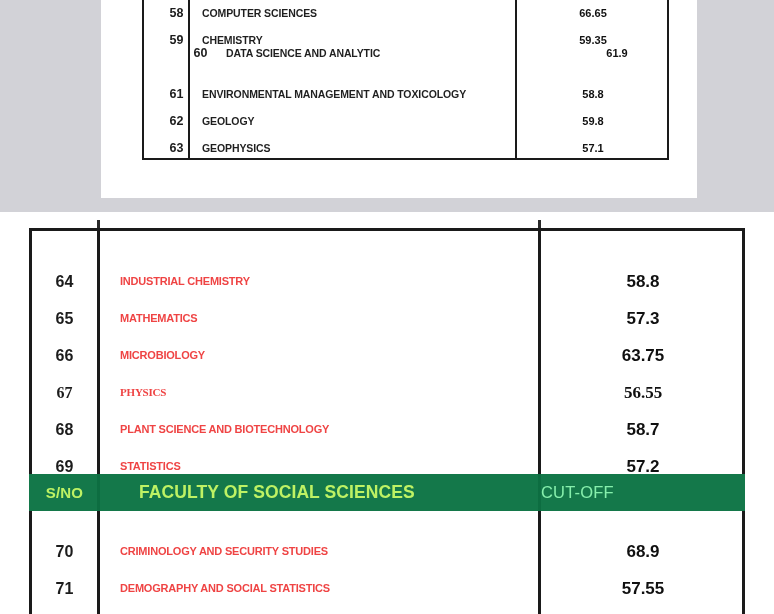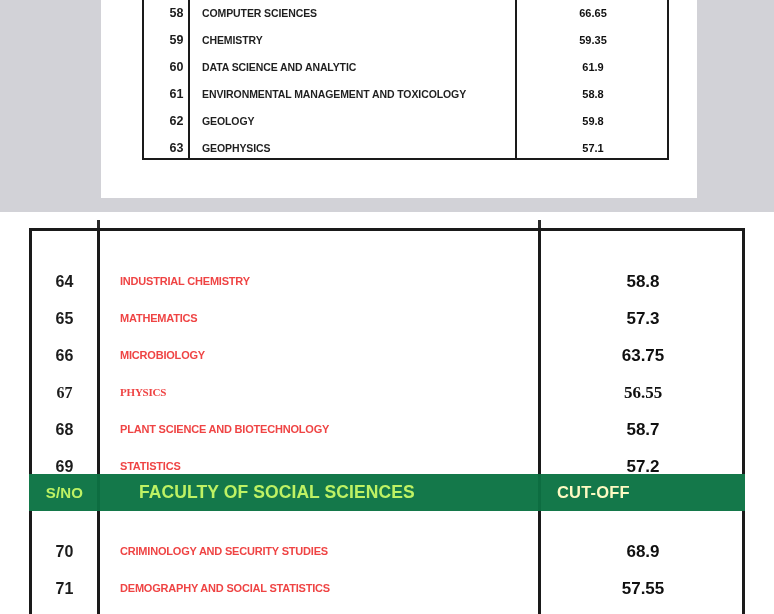--- a/index.html
+++ b/index.html
@@ -186,25 +186,25 @@
     left: 110px;
     line-height: 37px;
     font-size: 17.5px;
     font-weight: 700;
     color: #bef264;
     letter-spacing: 0.1px;
     text-align: center;
   }
   #faculty-band .fb-cut {
     position: absolute;
-    left: 528px;
+    left: 512px;
     line-height: 37px;
     font-size: 16.5px;
-    font-weight: 700;
-    color: #fef9c3;
+    font-weight: 400;
+    color: #86efac;
     letter-spacing: 0.2px;
   }
   #faculty-band .fb-div-a {
     position: absolute;
     left: 68px; top: 0; bottom: 0;
     width: 3px;
     background: #0d6d41;
   }
   #faculty-band .fb-div-b {
     position: absolute;
@@ -228,21 +228,21 @@
         <div class="top-row" style="top:8px;">
           <span class="top-sn">58</span>
           <span class="top-course">COMPUTER SCIENCES</span>
           <span class="top-cut">66.65</span>
         </div>
         <div class="top-row" style="top:35px;">
           <span class="top-sn">59</span>
           <span class="top-course">CHEMISTRY</span>
           <span class="top-cut">59.35</span>
         </div>
-        <div class="top-row" style="top:62px;">
+        <div class="top-row" style="top:48px;margin-left:24px;">
           <span class="top-sn">60</span>
           <span class="top-course">DATA SCIENCE AND ANALYTIC</span>
           <span class="top-cut">61.9</span>
         </div>
         <div class="top-row" style="top:89px;">
           <span class="top-sn">61</span>
           <span class="top-course">ENVIRONMENTAL MANAGEMENT AND TOXICOLOGY</span>
           <span class="top-cut">58.8</span>
         </div>
         <div class="top-row" style="top:116px;">

